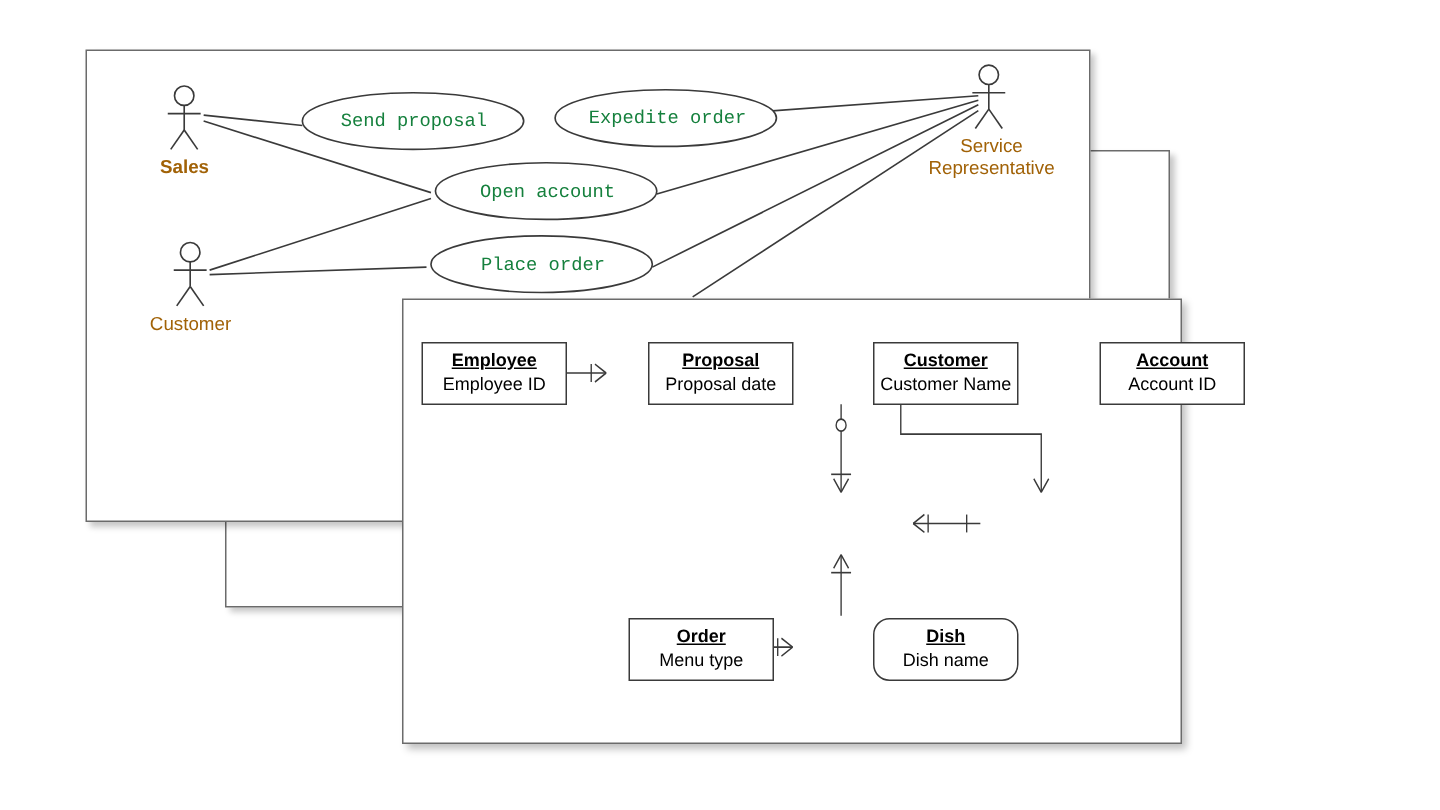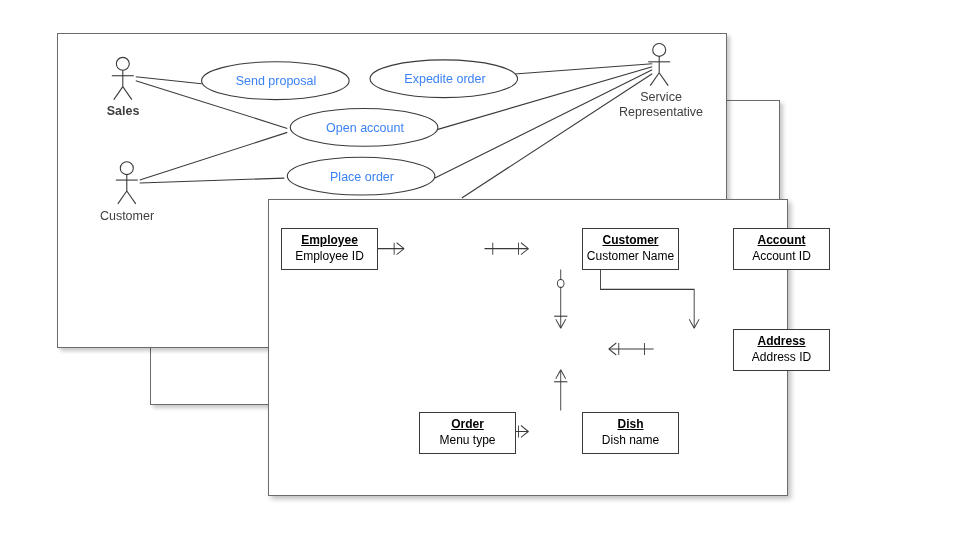--- a/index.html
+++ b/index.html
@@ -62,30 +62,31 @@
     left: 0; top: 0;
     width: 100%;
     height: 100%;
     overflow: visible;
   }
 
   
   .uc-label {
     position: absolute;
     font-size: 12.5px;
-    color: #3b82f6;
+    color: #15803d;
     white-space: nowrap;
     transform: translate(-50%, -50%);
+    font-family: Liberation Mono, monospace;
   }
 
   .actor-label {
     position: absolute;
     text-align: center;
     font-size: 12.5px;
-    color: #404040;
+    color: #a16207;
     line-height: 15px;
     transform: translateX(-50%);
     white-space: nowrap;
   }
 
   
   .entity {
     position: absolute;
     border: 1px solid #3a3a3a;
     background: #ffffff;
@@ -224,35 +225,35 @@
         <line x1="422" y1="227" x2="422" y2="239"></line>
         <path d="M464,233 L455,227 M464,233 L455,239"></path>
         <line x1="452" y1="227" x2="452" y2="239"></line>
       </g>
     </svg>
 
     <div class="entity" style="left:12px; top:28px; width:97px; height:42px;">
       <span class="ent-name">Employee</span>
       <span class="ent-attr">Employee ID</span>
     </div>
+    <div class="entity" style="left:163px; top:28px; width:97px; height:42px;">
+      <span class="ent-name">Proposal</span>
+      <span class="ent-attr">Proposal date</span>
+    </div>
     <div class="entity" style="left:313px; top:28px; width:97px; height:42px;">
       <span class="ent-name">Customer</span>
       <span class="ent-attr">Customer Name</span>
     </div>
     <div class="entity" style="left:464px; top:28px; width:97px; height:42px;">
       <span class="ent-name">Account</span>
       <span class="ent-attr">Account ID</span>
     </div>
-    <div class="entity" style="left:464px; top:129px; width:97px; height:42px;">
-      <span class="ent-name">Address</span>
-      <span class="ent-attr">Address ID</span>
-    </div>
     <div class="entity" style="left:150px; top:212px; width:97px; height:42px;">
       <span class="ent-name">Order</span>
       <span class="ent-attr">Menu type</span>
     </div>
-    <div class="entity" style="left:313px; top:212px; width:97px; height:42px;">
+    <div class="entity" style="left:313px; top:212px; width:97px; height:42px;border-radius:11px;">
       <span class="ent-name">Dish</span>
       <span class="ent-attr">Dish name</span>
     </div>
   </div>
 
 </div>
 
 </body></html>

